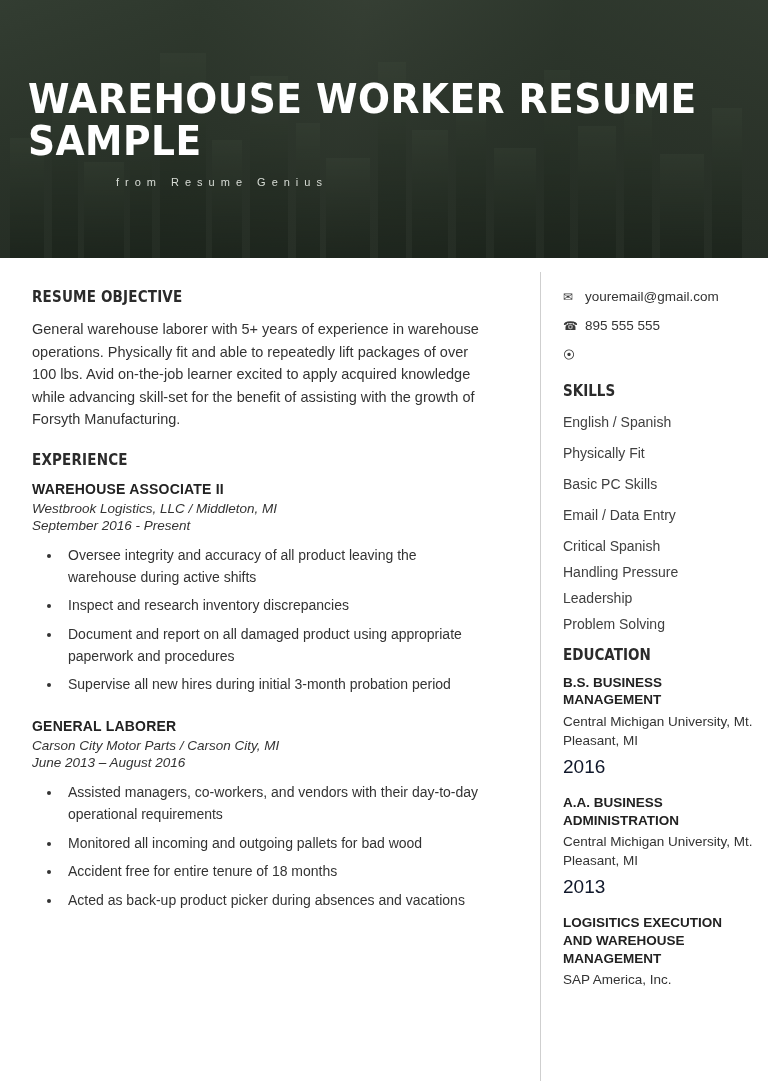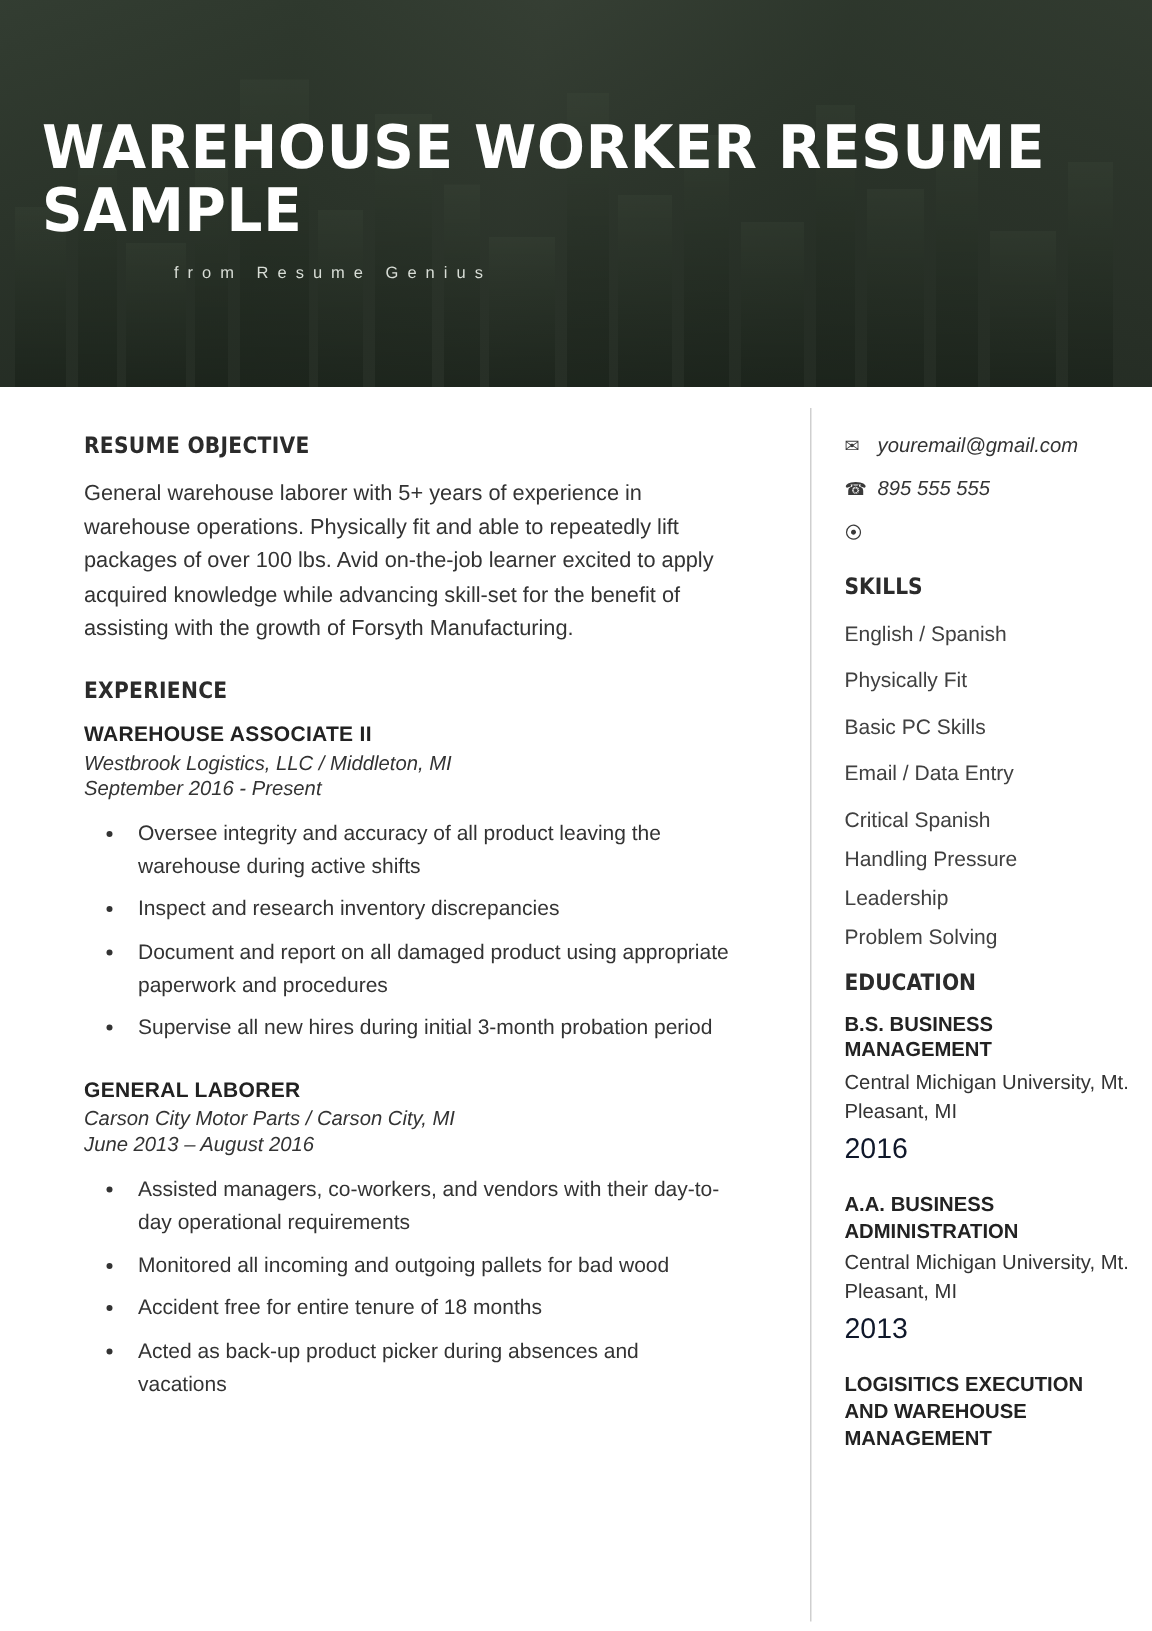--- a/index.html
+++ b/index.html
@@ -68,21 +68,21 @@
   }
 
   
   .body-wrap {
     display: flex;
     padding: 24px 0 0 0;
     height: 829px;
   }
   .col-left {
     width: 540px;
-    padding: 6px 54px 0 56px;
+    padding: 6px 54px 0 32px;
   }
   .divider {
     width: 1px;
     background: #cfcfcf;
     margin-top: -10px;
     margin-bottom: 6px;
   }
   .col-right {
     width: 227px;
     padding: 6px 14px 0 22px;
@@ -145,21 +145,21 @@
     color: #333;
   }
   .c-icon {
     width: 22px;
     flex: 0 0 22px;
     color: #3a3a3a;
     font-size: 12px;
     line-height: 1.35;
     padding-top: 1px;
   }
-  .c-text { line-height: 1.35; font-style: italic; }
+  .c-text { line-height: 1.35; }
   .side-head {
     font-family: "DejaVu Sans", sans-serif;
     font-weight: bold;
     font-size: 15px;
     color: #2b2b2b;
     transform: scaleX(0.9);
     transform-origin: left center;
     margin: 18px 0 14px;
     text-transform: uppercase;
   }
@@ -289,17 +289,18 @@
       </div>
 
       <div class="edu-block">
         <div class="edu-title">A.A. BUSINESS ADMINISTRATION</div>
         <div class="edu-line">Central Michigan University, Mt. Pleasant, MI</div>
         <div class="edu-year">2013</div>
       </div>
 
       <div class="edu-block">
         <div class="edu-title">LOGISITICS EXECUTION AND WAREHOUSE MANAGEMENT</div>
+        <div class="edu-line">SAP America, Inc.</div>
       </div>
 
     </div>
   </div>
 </div>
 
 </body></html>

